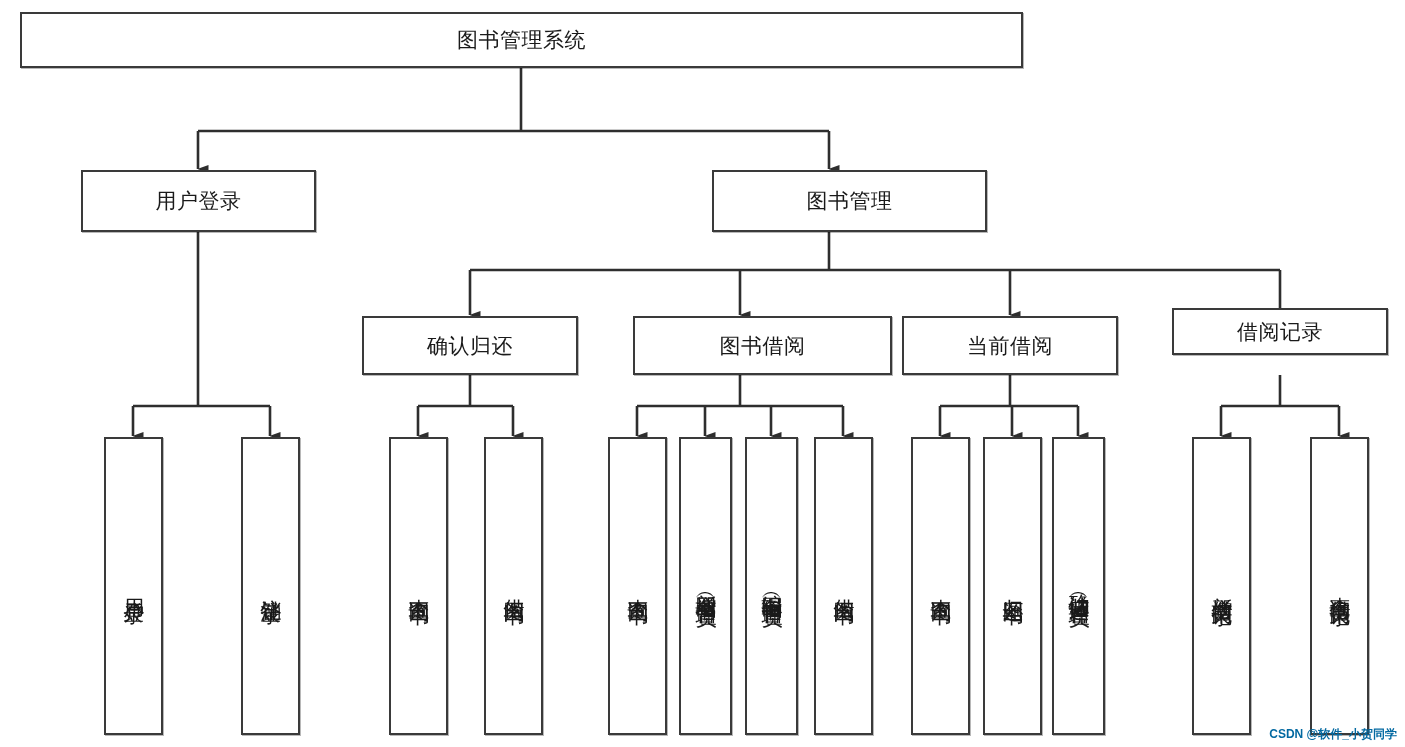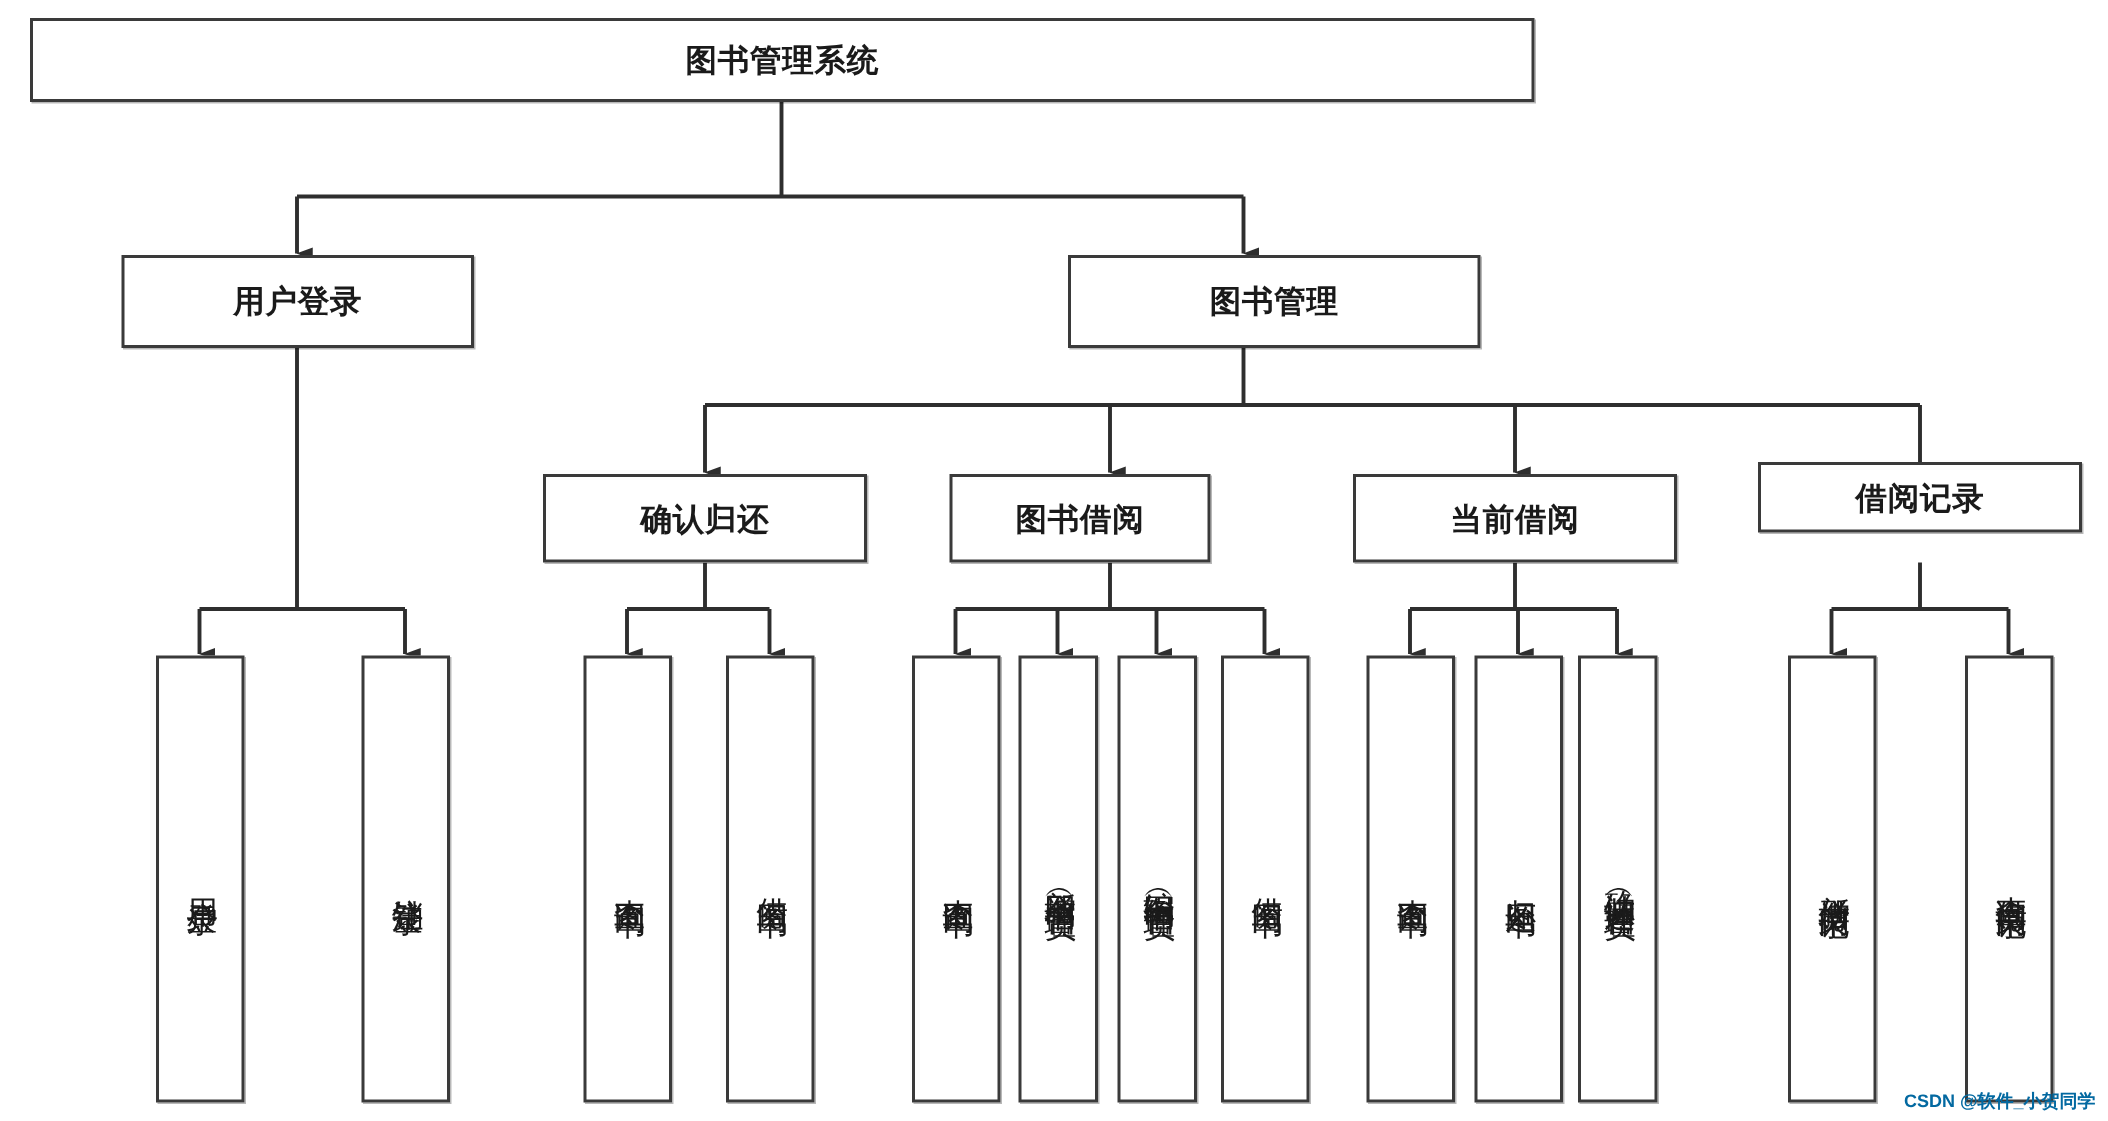--- a/index.html
+++ b/index.html
@@ -34,21 +34,20 @@
     display: flex;
     align-items: center;
     justify-content: center;
     color: #1a1a1a;
     box-shadow: 1px 1px 0 rgba(0,0,0,0.28);
   }
   .node-h {
     font-size: 21px;
     letter-spacing: 0.5px;
     white-space: nowrap;
-    font-weight: bold;
   }
   .node-root .node-label {
     font-size: 21px;
   }
   .node-v {
     align-items: center;
     justify-content: center;
   }
   .node-v .node-label {
     writing-mode: vertical-rl;
@@ -129,21 +128,21 @@
   <div id="nodes-container">
       <div class="node node-h" style="left: 81px; top: 170px; width: 235px; height: 62px;">
         <span class="node-label">用户登录</span>
       </div>
       <div class="node node-h" style="left: 712px; top: 170px; width: 275px; height: 62px;">
         <span class="node-label">图书管理</span>
       </div>
       <div class="node node-h" style="left: 362px; top: 316px; width: 216px; height: 59px;">
         <span class="node-label">确认归还</span>
       </div>
-      <div class="node node-h" style="left: 633px; top: 316px; width: 174px; height: 59px;">
+      <div class="node node-h" style="left: 633px; top: 316px; width: 259px; height: 59px;">
         <span class="node-label">图书借阅</span>
       </div>
       <div class="node node-h" style="left: 902px; top: 316px; width: 216px; height: 59px;">
         <span class="node-label">当前借阅</span>
       </div>
       <div class="node node-h" style="left: 1172px; top: 308px; width: 216px; height: 47px;">
         <span class="node-label">借阅记录</span>
       </div>
       <div class="node node-v" style="left: 104px; top: 437px; width: 59px; height: 298px;">
         <span class="node-label">用户登录</span>

